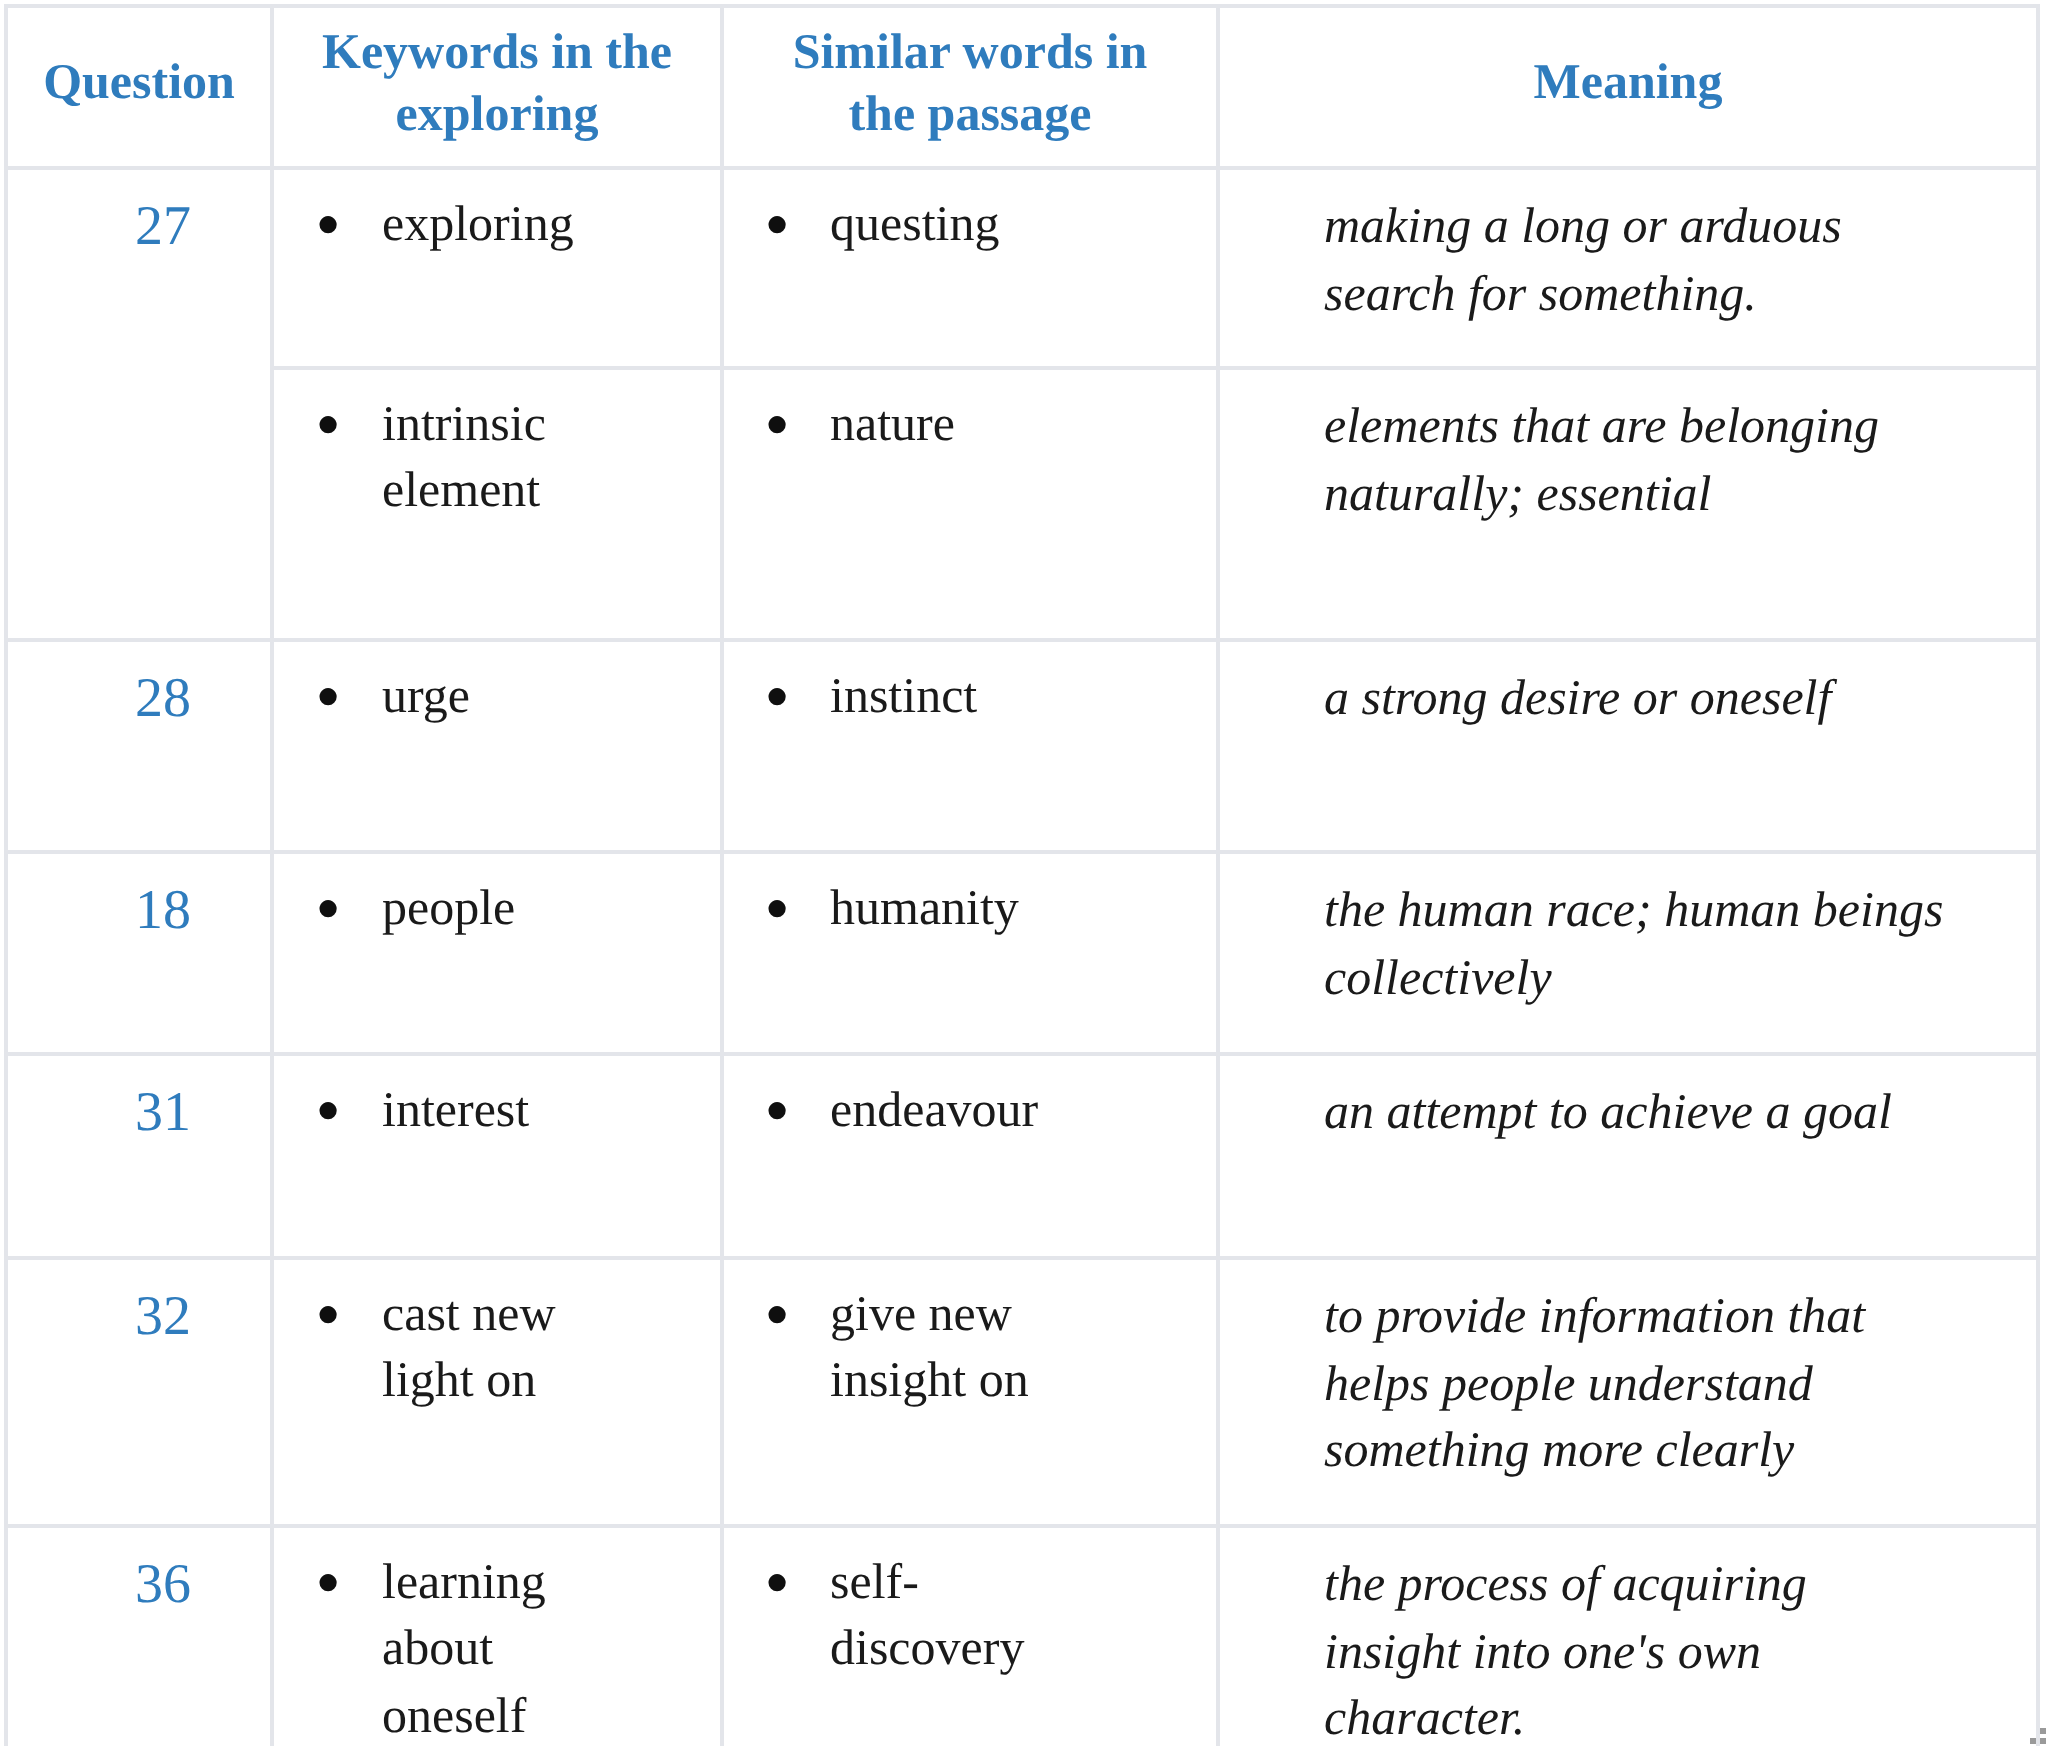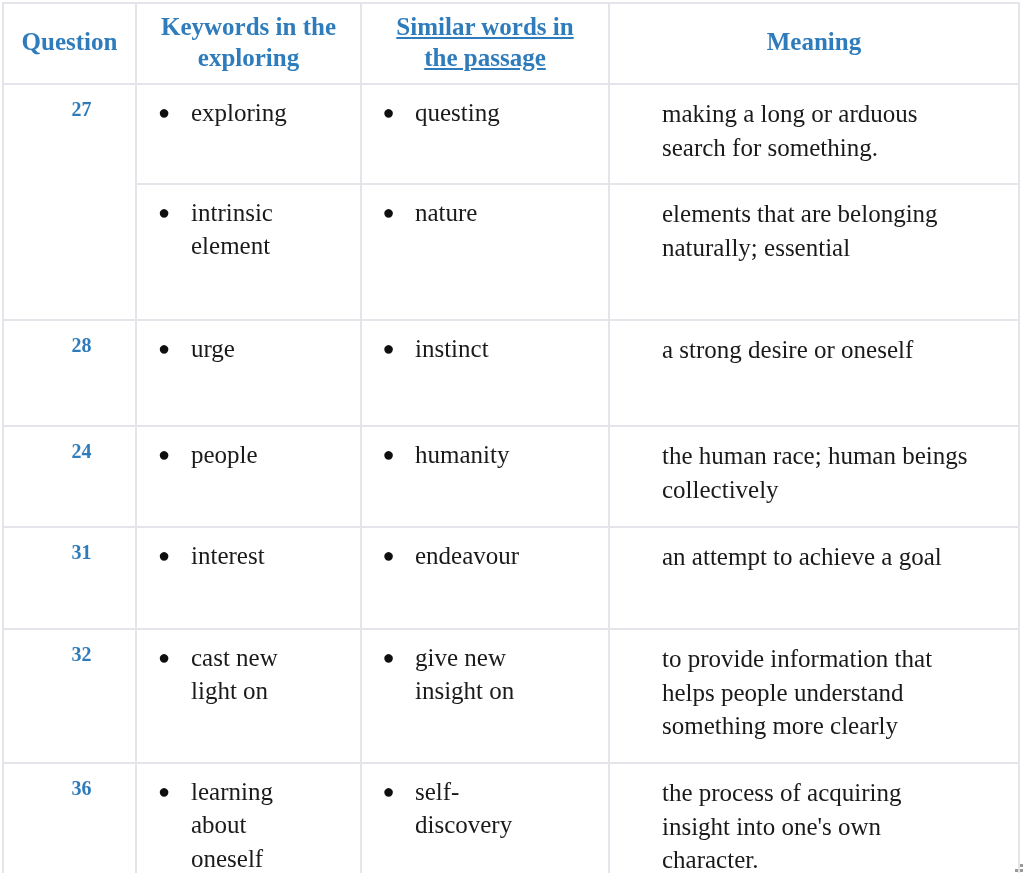--- a/index.html
+++ b/index.html
@@ -43,29 +43,29 @@
     text-align: center;
     vertical-align: middle;
     color: #2f7cbd;
     font-weight: bold;
     font-size: 25px;
     line-height: 1.22;
     padding: 4px 6px 6px 6px;
   }
   th.h-question { padding-left: 0; padding-right: 0; }
   th.h-keywords span.hl { display: block; }
-  th.h-similar  span.hl { display: block; text-decoration: underline; }
+  th.h-similar  span.hl { display: block; }
 
   
   td.qnum {
     text-align: center;
     vertical-align: top;
     color: #2f7cbd;
-    font-weight: bold;
-    font-size: 20px;
+    font-weight: normal;
+    font-size: 28px;
     padding-top: 13px;
     padding-left: 24px;
   }
 
   
   td.bulletcell {
     font-size: 25px;
     line-height: 1.33;
     padding: 11px 4px 10px 0;
   }
@@ -91,20 +91,21 @@
   td.bulletcell.col-keywords .bullet-dot { width: 54px; }
   td.bulletcell.col-similar  .bullet-dot { width: 53px; }
 
   
   td.meaning {
     font-size: 25px;
     line-height: 1.34;
     padding: 12px 8px 10px 52px;
     white-space: pre-line;
     overflow: visible;
+    font-style: italic;
   }
 
   
   tr.r27a td { height: 76px; }
   tr.r27b td { height: 112px; }
   tr.r28  td { height: 82px; }
   tr.r29  td { height: 77px; }
   tr.r31  td { height: 78px; }
   tr.r32  td { height: 110px; }
   tr.r36  td { height: 138px; }
@@ -201,21 +202,21 @@
       <td class="bulletcell col-similar">
         <div class="bullet-row">
           <span class="bullet-dot">●</span>
           <span class="bullet-text">instinct</span>
         </div>
       </td>
       <td class="meaning">a strong desire or oneself</td>
     </tr>
 
     <tr class="r29">
-      <td class="qnum">24</td>
+      <td class="qnum">18</td>
       <td class="bulletcell col-keywords">
         <div class="bullet-row">
           <span class="bullet-dot">●</span>
           <span class="bullet-text">people</span>
         </div>
       </td>
       <td class="bulletcell col-similar">
         <div class="bullet-row">
           <span class="bullet-dot">●</span>
           <span class="bullet-text">humanity</span>

